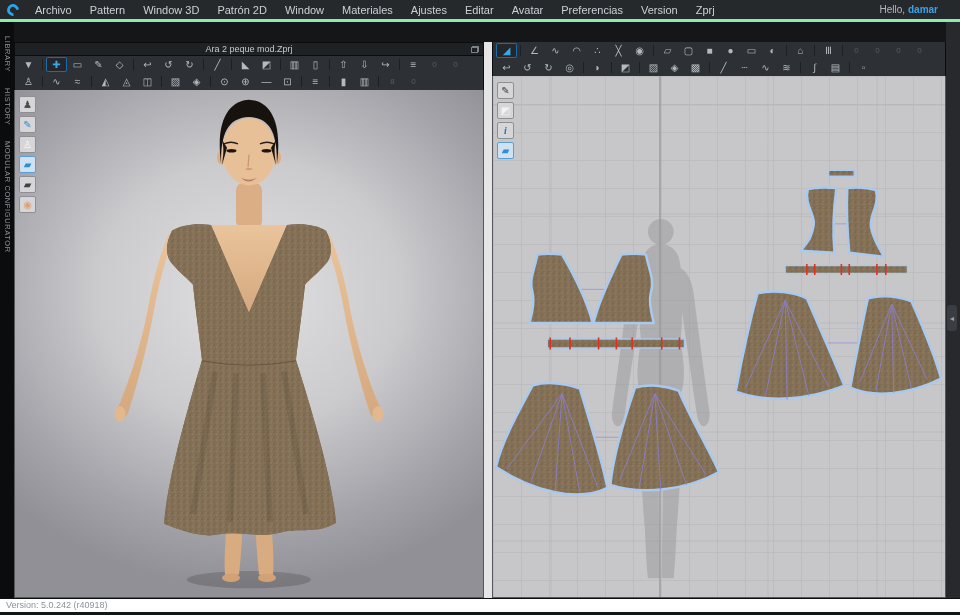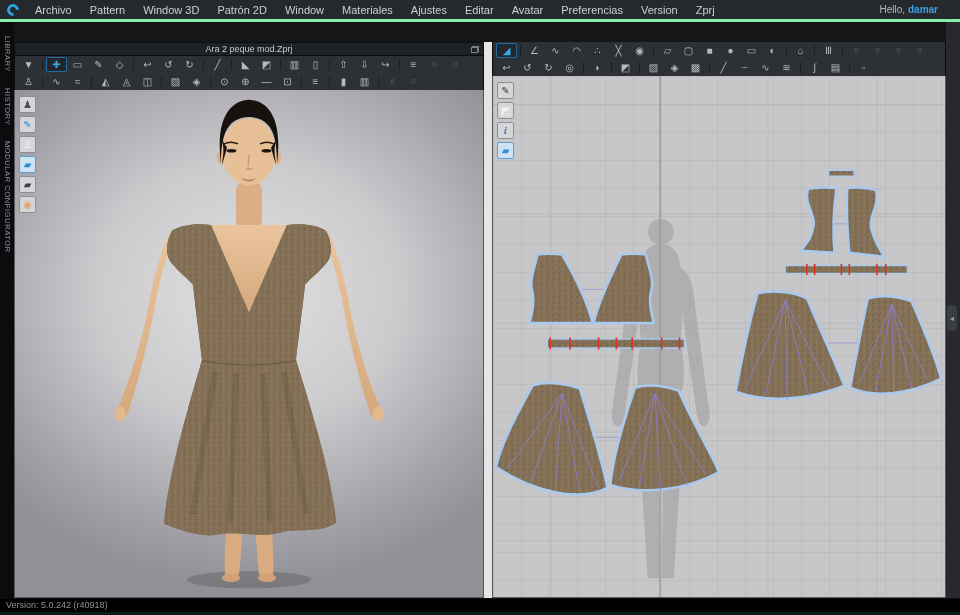--- a/index.html
+++ b/index.html
@@ -50,21 +50,21 @@
   .vpbtn { width:17px; height:17px; background:#d6d6d8; border:1px solid #8f8f93; border-radius:2px;
            display:flex; align-items:center; justify-content:center; font-size:10px; line-height:1; cursor:default; }
   .vpbtn.active { background:#cfe2f4; border-color:#5a9fd4; }
 
   
   .right-strip { position:absolute; right:0; top:22px; bottom:17px; width:14px; background:#27292c; }
   .right-strip .handle { position:absolute; left:1px; top:283px; width:10px; height:26px; background:#3a3d41;
            border-radius:3px; color:#9aa0a6; font-size:7px; display:flex; align-items:center; justify-content:center; }
 
   
-  .statusbar { position:absolute; left:0; right:0; bottom:0; height:17px; background:#000000; border-top:1px solid #0d0e0f;
+  .statusbar { position:absolute; left:0; right:0; bottom:0; height:17px; background:#ffffff; border-top:1px solid #0d0e0f;
                color:#8d9298; font-size:9px; line-height:13px; padding-left:6px; }
   .bottom-edge { position:absolute; left:0; right:0; bottom:0; height:3px; background:#0c1a15; }
 </style>
 </head>
 <body>
 
 <div class="menubar">
   <div class="logo-wrap">
       <span class="logo"></span>
     </div>

